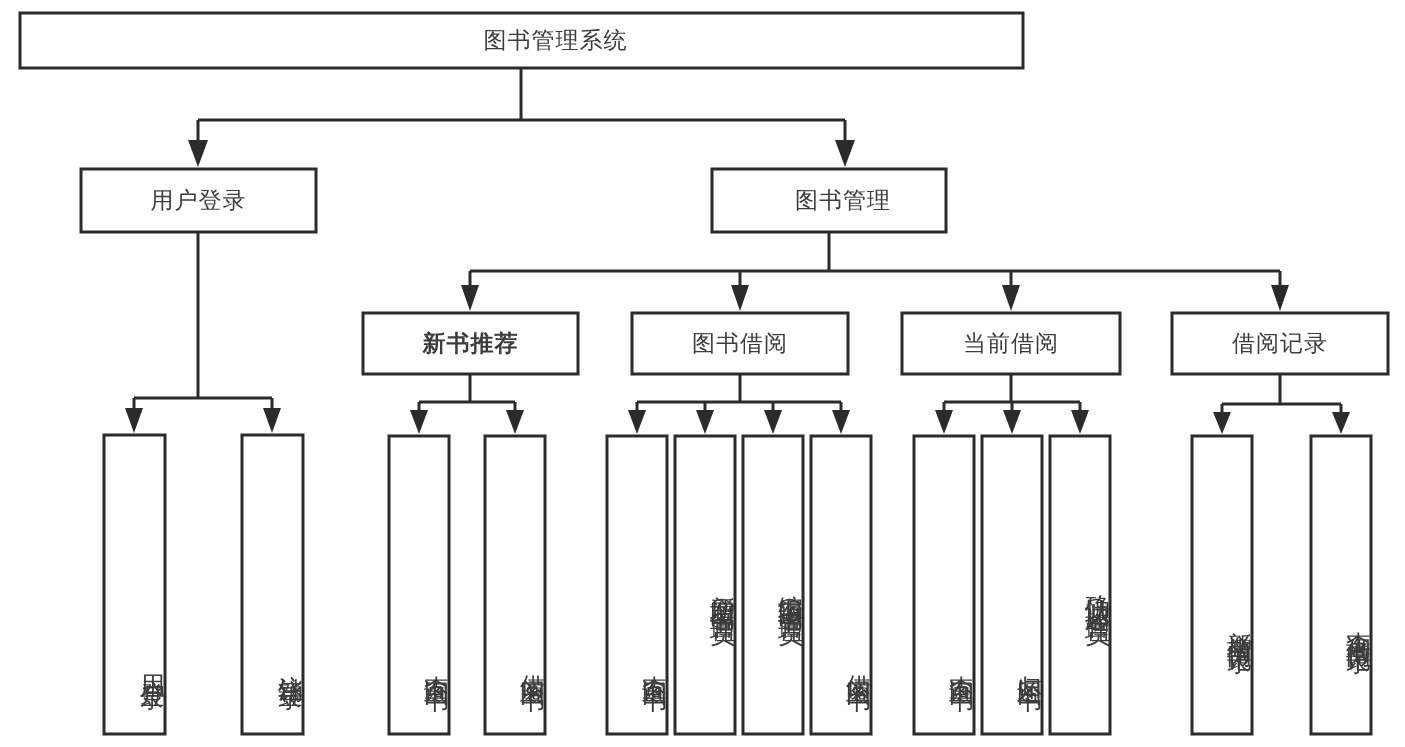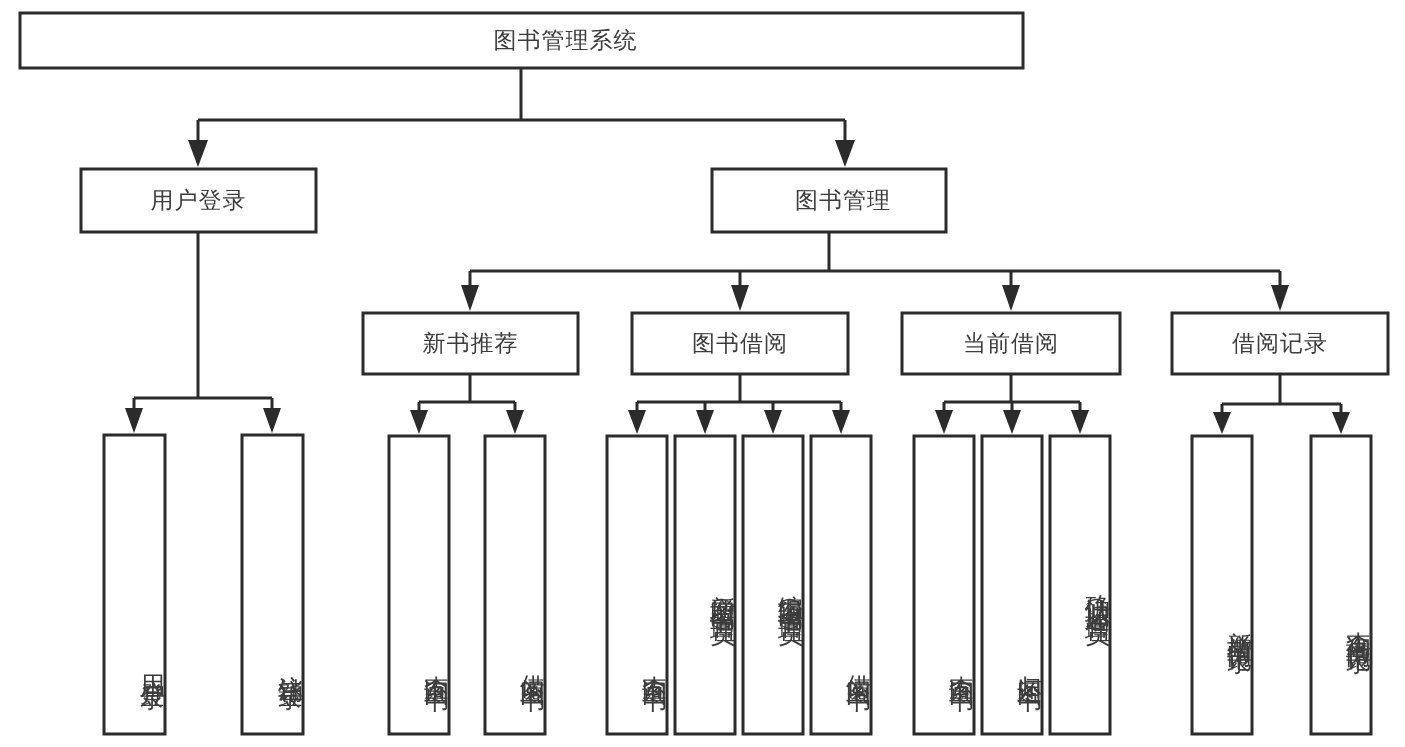--- a/index.html
+++ b/index.html
@@ -177,26 +177,26 @@
     <rect class="node-rect" x="811" y="436" width="60" height="298"></rect>
 
     <rect class="node-rect" x="914" y="436" width="60" height="298"></rect>
     <rect class="node-rect" x="982" y="436" width="60" height="298"></rect>
     <rect class="node-rect" x="1050" y="436" width="60" height="298"></rect>
 
     <rect class="node-rect" x="1192" y="436" width="60" height="298"></rect>
     <rect class="node-rect" x="1311" y="436" width="60" height="298"></rect>
   </svg>
 
-  <div class="node-label-h" style="left:28px; top:13px; width:1003px; height:55px;padding-left:36px;">图书管理系统</div>
+  <div class="node-label-h" style="left:18px; top:13px; width:1003px; height:55px;padding-left:36px;">图书管理系统</div>
 
   <div class="node-label-h" style="left:81px; top:169px; width:235px; height:63px;">用户登录</div>
   <div class="node-label-h" style="left:712px; top:169px; width:262px; height:63px;border-radius:24px;">图书管理</div>
 
-  <div class="node-label-h" style="left:363px; top:313px; width:215px; height:61px;">新书推荐</div>
+  <div class="node-label-h" style="left:363px; top:313px; width:215px; height:61px;font-weight:bold;">新书推荐</div>
   <div class="node-label-h" style="left:632px; top:313px; width:216px; height:60px;">图书借阅</div>
   <div class="node-label-h" style="left:902px; top:313px; width:218px; height:61px;">当前借阅</div>
   <div class="node-label-h" style="left:1172px; top:313px; width:216px; height:61px;">借阅记录</div>
 
   <div class="node-label-v" style="left:104px; top:435px; width:61px; height:299px; padding-top:78px;">用户登录</div>
   <div class="node-label-v" style="left:242px; top:435px; width:61px; height:299px; padding-top:78px;">注销登录</div>
 
   <div class="node-label-v" style="left:389px; top:436px; width:60px; height:298px; padding-top:78px;">查询图书</div>
   <div class="node-label-v" style="left:485px; top:436px; width:60px; height:298px; padding-top:78px;">借阅图书</div>
 

